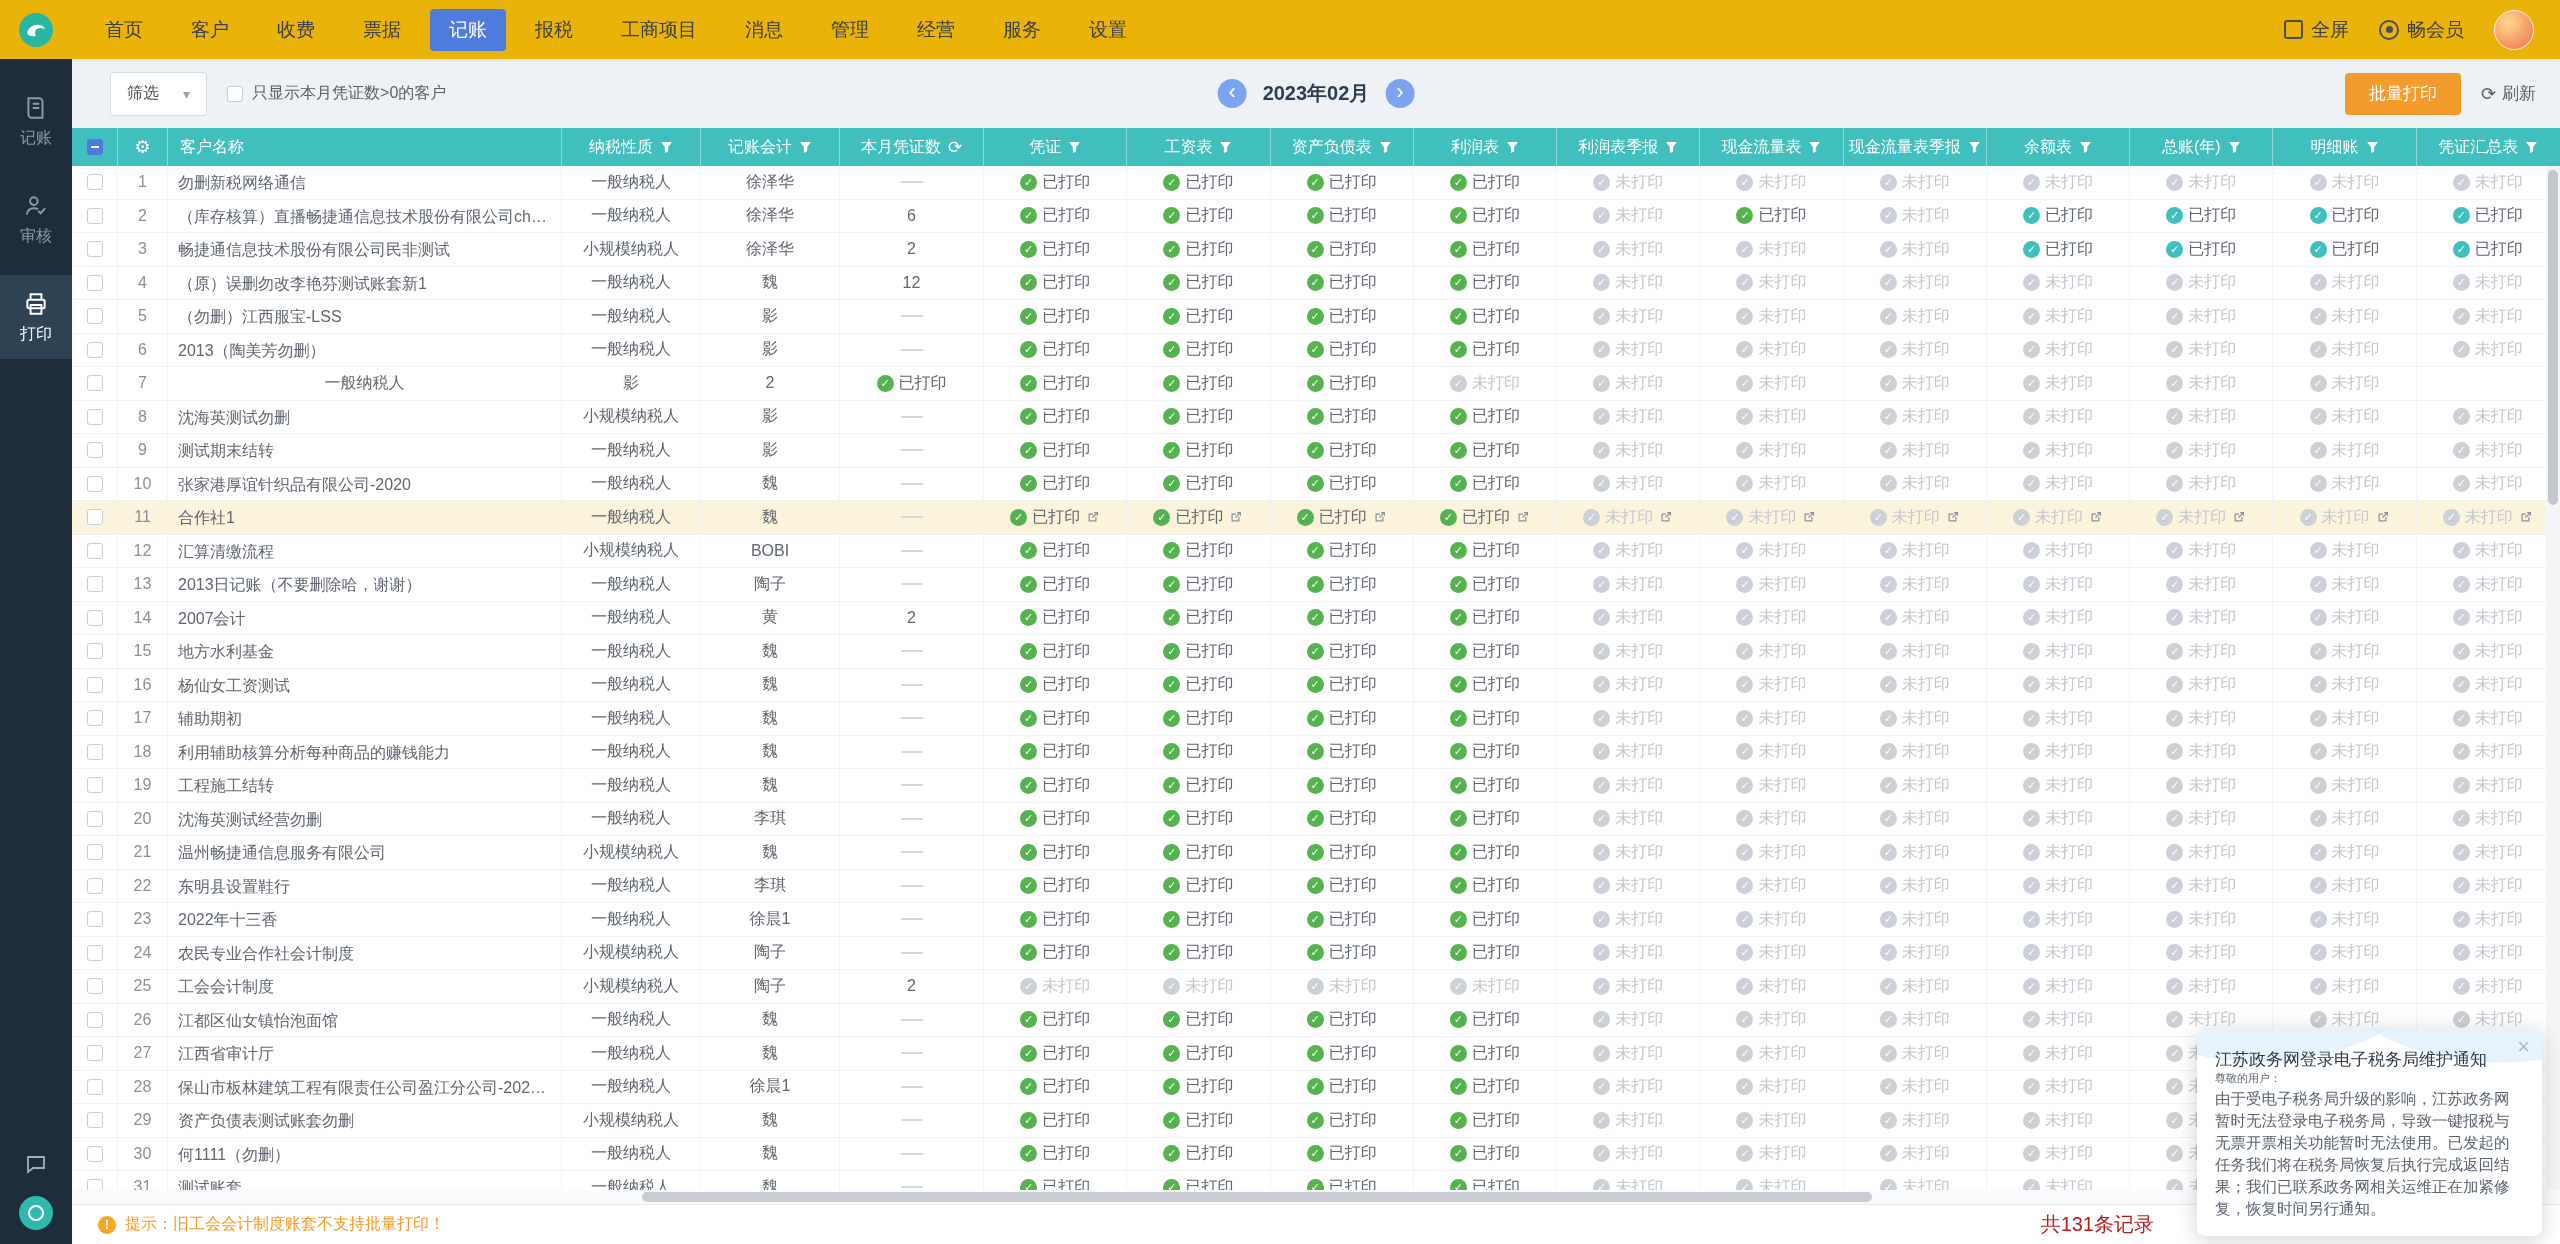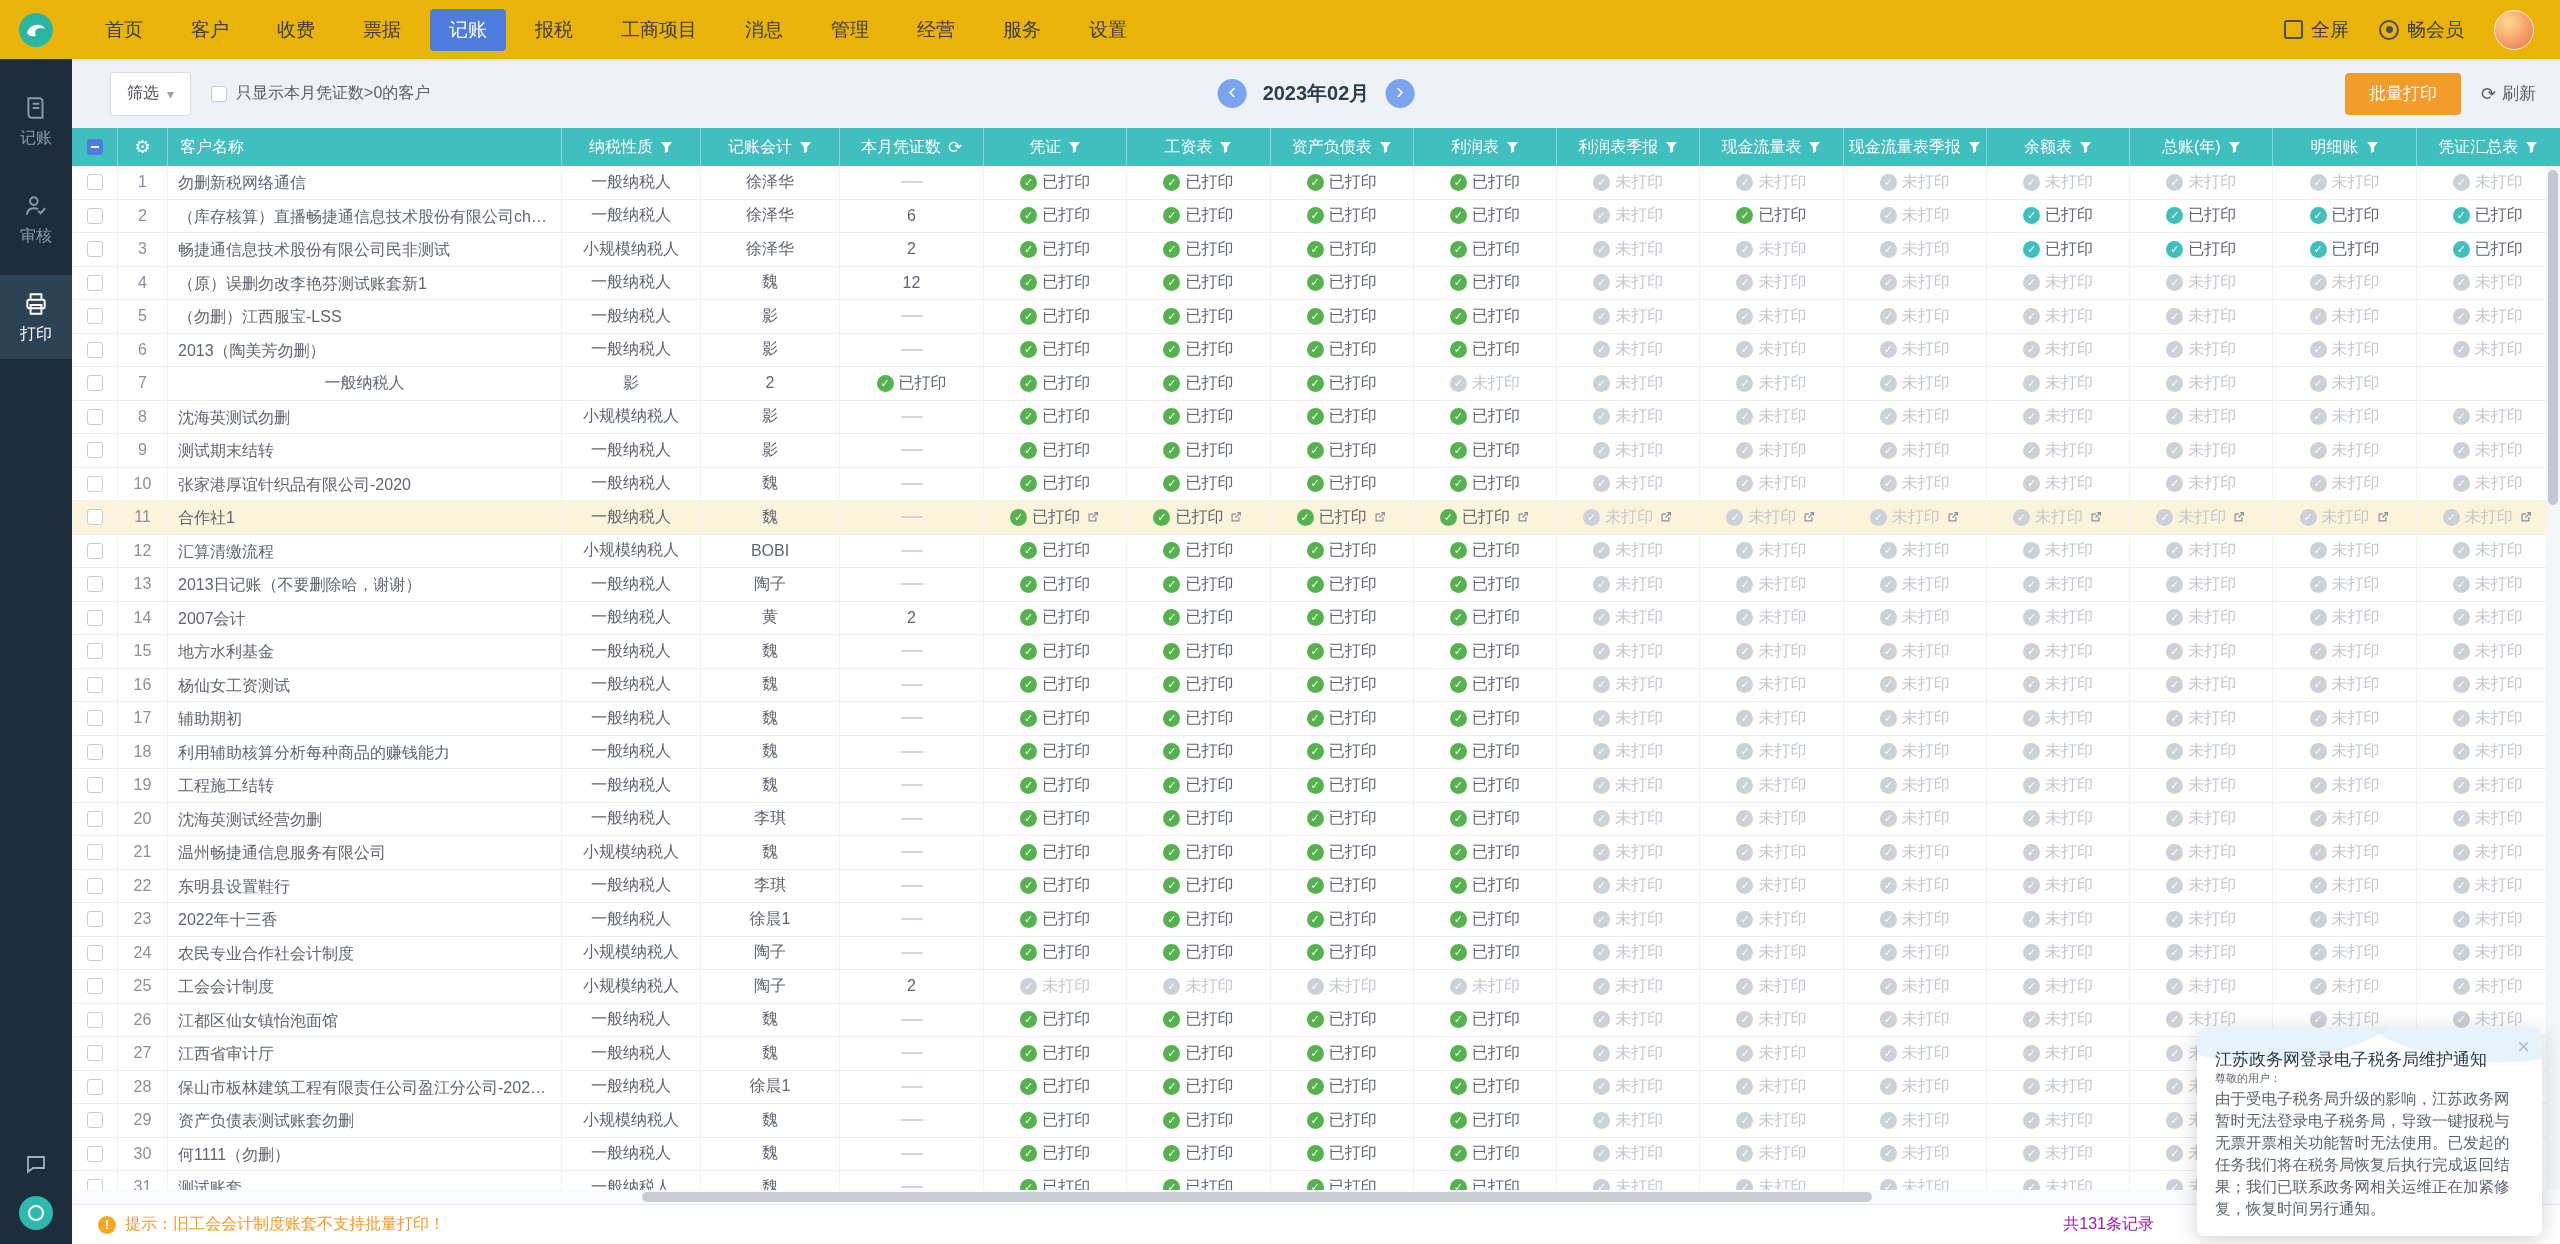--- a/index.html
+++ b/index.html
@@ -36,21 +36,21 @@
   
   .content { position:absolute; left:72px; top:59px; right:0; bottom:0; }
 
   .toolbar { height:69px; display:flex; align-items:center; padding:0 24px; position:relative; }
   .search-box { position:relative; width:300px; height:44px; }
   .search-box input { width:100%; height:100%; border:1px solid #d9dce3; border-radius:4px; padding:0 42px 0 14px;
                       font-size:16px; color:#333; background:#fff; outline:none; font-family:inherit; }
   .search-box input::placeholder { color:#b6bcc6; }
   .search-icon { position:absolute; right:11px; top:12px; cursor:pointer; }
   .filter-btn { margin-left:14px; height:44px; padding:0 16px; background:#fff; border:1px solid #d9dce3; border-radius:4px;
-                font-size:16px; color:#4a4f57; display:flex; align-items:center; gap:8px; cursor:pointer; font-family:inherit; }
+                font-size:16px; color:#4a4f57; display:flex; align-items:center; gap:24px; cursor:pointer; font-family:inherit; }
   .caret { color:#9aa0a8; font-size:14px; }
   .only-chk { margin-left:20px; display:flex; align-items:center; gap:9px; font-size:16px; color:#5a6068; cursor:pointer; }
   .month-nav { position:absolute; left:50%; transform:translateX(-50%); display:flex; align-items:center; gap:16px; }
   .mn-btn { width:29px; height:29px; border-radius:50%; background:#7ba4f0; color:#fff; border:none; font-size:22px;
             cursor:pointer; display:flex; align-items:center; justify-content:center; padding-bottom:4px; font-family:inherit; }
   .mn-text { font-size:20px; font-weight:bold; color:#2c3e50; }
   .toolbar-right { margin-left:auto; display:flex; align-items:center; gap:20px; }
   .batch-btn { height:42px; padding:0 24px; background:#f39c2b; color:#fff; border:none; border-radius:4px;
                font-size:17px; cursor:pointer; font-family:inherit; }
   .refresh-btn { background:none; border:none; color:#5a6068; font-size:17px; display:flex; align-items:center; gap:6px;
@@ -92,21 +92,21 @@
   .vthumb { position:absolute; top:4px; left:2px; width:10px; height:335px; background:#c4c8ce; border-radius:5px; cursor:pointer; }
   .hscroll { position:absolute; left:0; right:0; bottom:40px; height:14px; background:#fafbfc; z-index:6; }
   .hthumb { position:absolute; top:2px; height:10px; left:570px; width:1230px; background:#c9ccd2; border-radius:5px; cursor:pointer; }
 
   
   .footer { position:absolute; left:0; right:0; bottom:0; height:40px; background:#fff; border-top:1px solid #e6e9ee;
             display:flex; align-items:center; padding:0 26px; z-index:7; }
   .warning { display:flex; align-items:center; gap:9px; color:#f59a23; font-size:16px; }
   .warn-icon { width:18px; height:18px; border-radius:50%; background:#f5a623; color:#fff; font-size:13px; font-weight:bold;
                display:inline-flex; align-items:center; justify-content:center; }
-  .record-count { margin-left:auto; margin-right:380px; color:#a21caf; font-size:16px; }
+  .record-count { margin-left:auto; margin-right:380px; color:#b91c1c; font-size:20px; }
 
   
   .notif { position:absolute; right:18px; bottom:8px; width:345px; height:208px; background:#fff; border-radius:8px;
            box-shadow:0 4px 22px rgba(0,0,0,.18); z-index:40; padding:20px 18px 12px; overflow:hidden; }
   .notif-deco1, .notif-deco2 { position:absolute; background:#d8ecfa; border-radius:50%; opacity:.65; }
   .notif-deco1 { width:240px; height:90px; top:-58px; left:-30px; transform:rotate(-7deg); }
   .notif-deco2 { width:230px; height:84px; top:-52px; right:-40px; transform:rotate(8deg); }
   .notif-close { position:absolute; top:6px; right:12px; font-size:22px; color:#b5bac1; cursor:pointer; z-index:2; }
   .notif-title { position:relative; font-size:17px; font-weight:normal; color:#2b3a4a; margin-bottom:0; z-index:1; }
   .notif-greet { position:relative; font-size:11px; color:#5a6470; margin-bottom:2px; z-index:1; }

